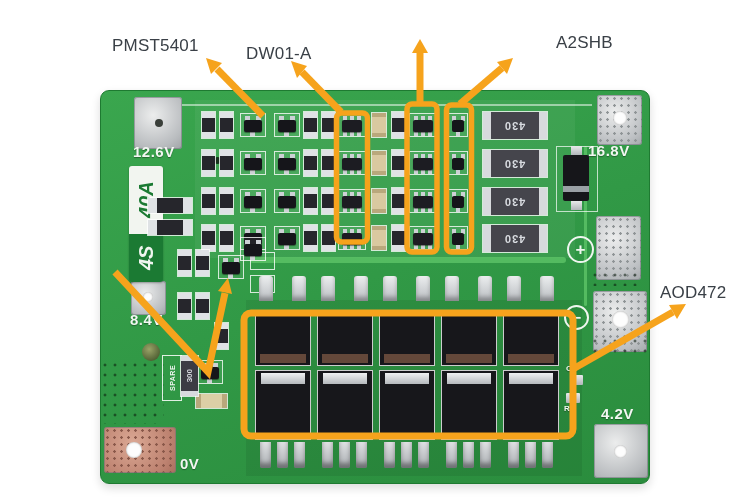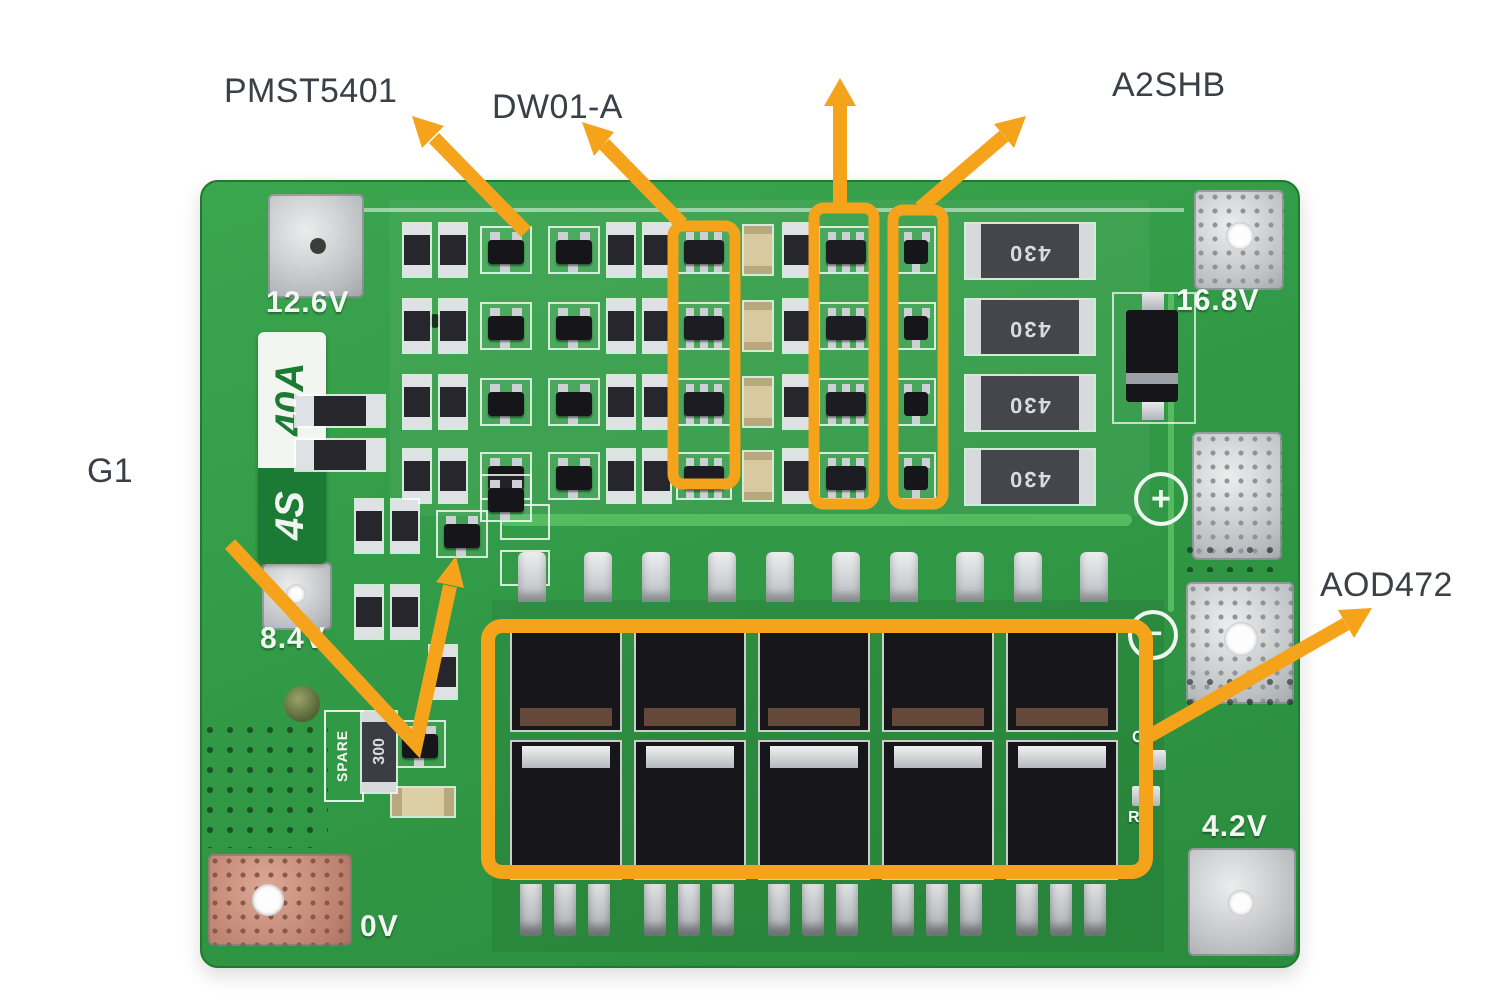--- a/index.html
+++ b/index.html
@@ -289,16 +289,15 @@
       <rect x="407" y="104" width="30" height="148" rx="5" stroke-width="5.5"></rect>
       <rect x="446.5" y="105" width="25" height="147" rx="5" stroke-width="5.5"></rect>
       <rect x="244" y="313" width="329" height="123" rx="7" stroke-width="7"></rect>
     </g>
   </svg>
 
   <div class="anno" style="left:112px;top:36px;text-align:center;">PMST5401</div>
   <div class="anno" style="left:246px;top:44px;">DW01-A</div>
   <div class="anno" style="left:520px;top:33px;margin-left:36px;">A2SHB</div>
   <div class="anno center" style="left:3px;top:222px;width:104px;">
-    <div>G1</div>
   </div>
   <div class="anno" style="left:660px;top:283px;">AOD472</div>
 </div>
 
 </body></html>

